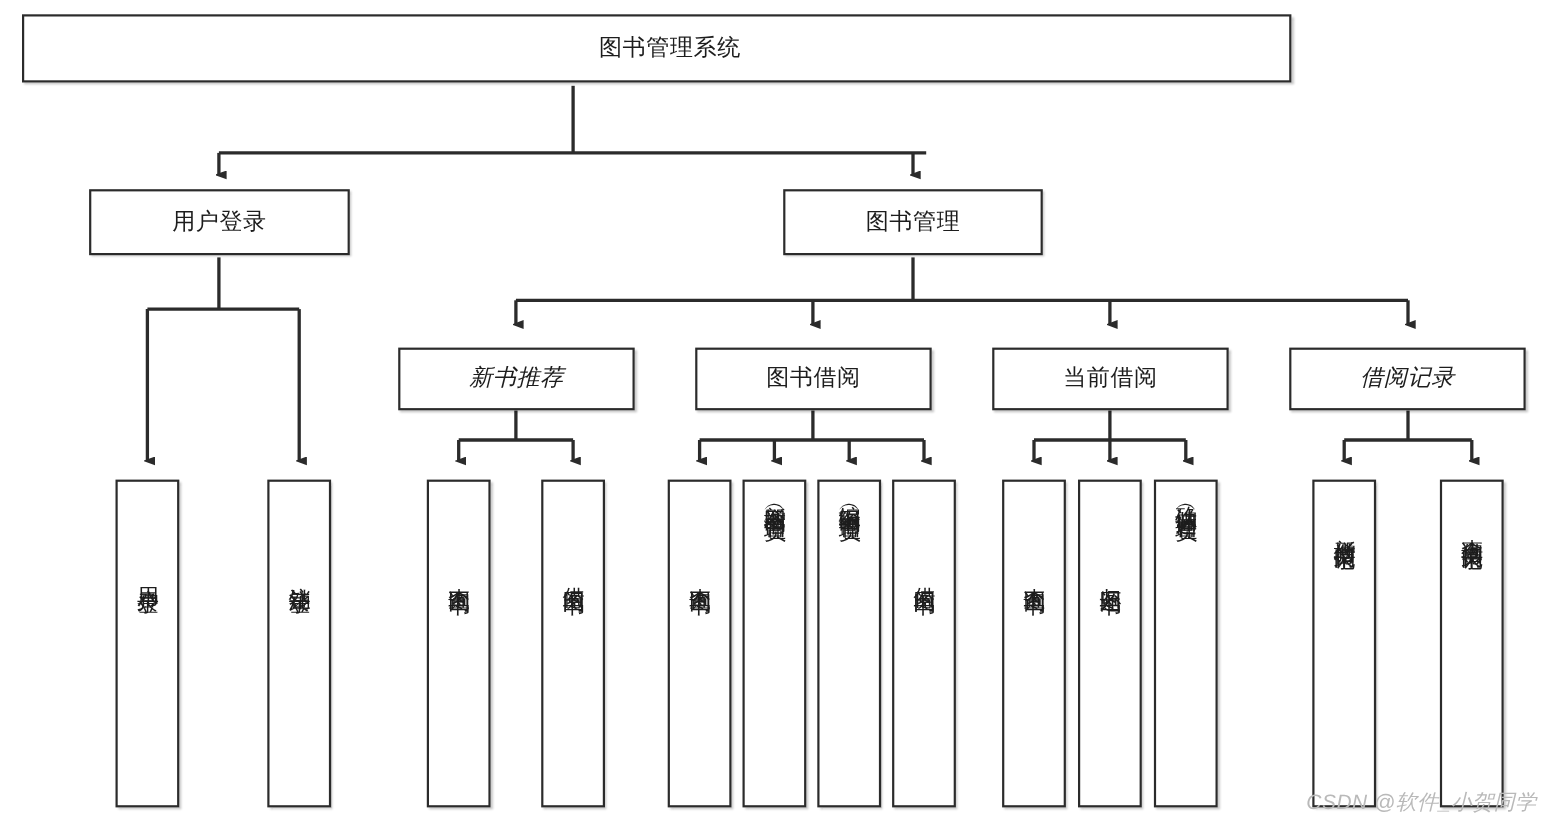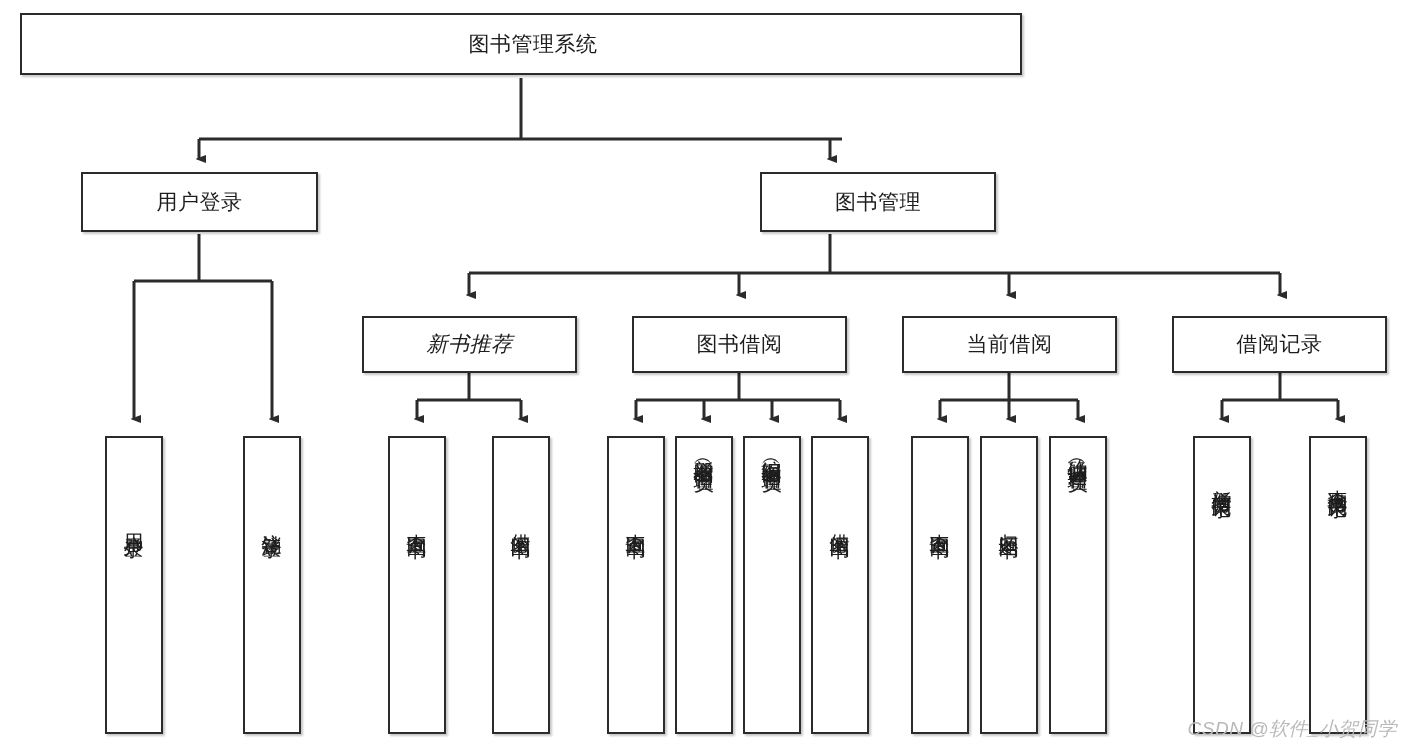--- a/index.html
+++ b/index.html
@@ -120,41 +120,41 @@
       <path d="M1009,400 L1009,419" marker-end="url(#arrow)"></path>
       <path d="M1078,400 L1078,419" marker-end="url(#arrow)"></path>
 
       <path d="M1280,373 L1280,400"></path>
       <path d="M1222,400 L1338,400"></path>
       <path d="M1222,400 L1222,419" marker-end="url(#arrow)"></path>
       <path d="M1338,400 L1338,419" marker-end="url(#arrow)"></path>
     </g>
   </svg>
 
-  <div class="node" style="left:20px; top:13px; width:1002px; height:62px;padding-left:24px;">
+  <div class="node" style="left:20px; top:13px; width:1154px; height:62px;padding-left:24px;">
     <span class="label">图书管理系统</span>
   </div>
 
   <div class="node" style="left:81px; top:172px; width:237px; height:60px;">
     <span class="label">用户登录</span>
   </div>
-  <div class="node" style="left:712px; top:172px; width:236px; height:60px;margin-left:48px;">
+  <div class="node" style="left:712px; top:172px; width:236px; height:60px;">
     <span class="label">图书管理</span>
   </div>
 
   <div class="node" style="left:362px; top:316px; width:215px; height:57px;font-style:italic;">
     <span class="label">新书推荐</span>
   </div>
   <div class="node" style="left:632px; top:316px; width:215px; height:57px;">
     <span class="label">图书借阅</span>
   </div>
   <div class="node" style="left:902px; top:316px; width:215px; height:57px;">
     <span class="label">当前借阅</span>
   </div>
-  <div class="node" style="left:1172px; top:316px; width:215px; height:57px;">
+  <div class="node" style="left:1172px; top:316px; width:215px; height:57px;font-style:italic;">
     <span class="label">借阅记录</span>
   </div>
 
   <div class="node leaf mid" style="left:105px; top:436px; width:58px; height:298px;">
     <span class="label">用户登录</span>
   </div>
   <div class="node leaf mid" style="left:243px; top:436px; width:58px; height:298px;">
     <span class="label">注销登录</span>
   </div>
 

